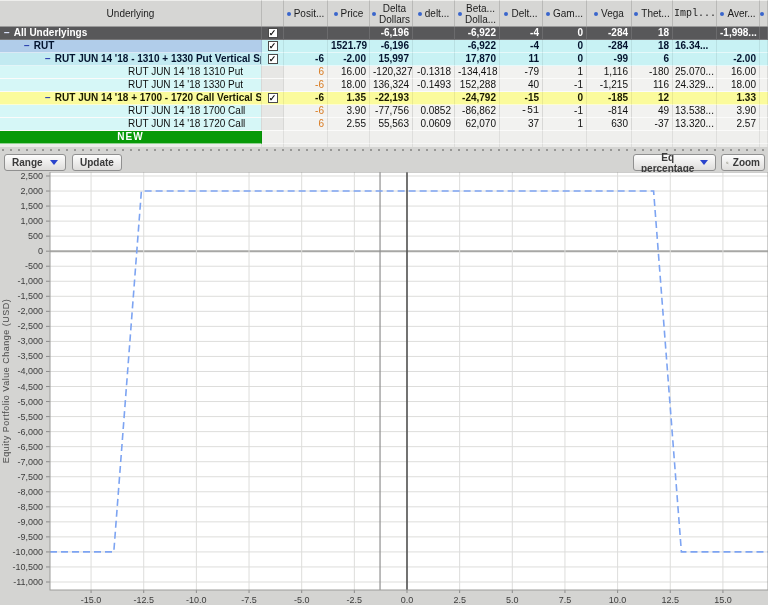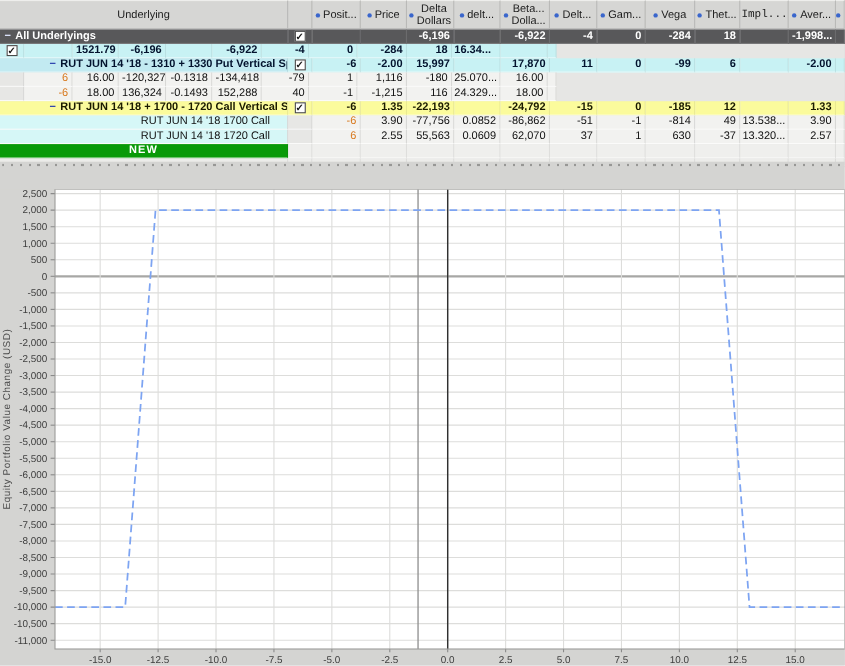--- a/index.html
+++ b/index.html
@@ -109,20 +109,21 @@
         <div class="c num" style="width: 45px;"><span>-6,922</span></div>
         <div class="c num" style="width: 43px;"><span>-4</span></div>
         <div class="c num" style="width: 44px;"><span>0</span></div>
         <div class="c num" style="width: 45px;"><span>-284</span></div>
         <div class="c num" style="width: 41px;"><span>18</span></div>
         <div class="c left" style="width: 44px;"></div>
         <div class="c num" style="width: 43px;"><span>-1,998...</span></div>
         <div class="c num" style="width: 8px;"></div>
       </div>
       <div class="row r-sym">
+        <div class="c c-under" style="width: 262px; padding-left: 24px;"><span class="minus">−</span><span>RUT</span></div>
         <div class="c c-check" style="width: 22px; text-align: center; padding: 0px;"><span class="cbx">✓</span></div>
         <div class="c num" style="width: 44px;"></div>
         <div class="c num" style="width: 42px;"><span>1521.79</span></div>
         <div class="c num" style="width: 43px;"><span>-6,196</span></div>
         <div class="c num" style="width: 42px;"></div>
         <div class="c num" style="width: 45px;"><span>-6,922</span></div>
         <div class="c num" style="width: 43px;"><span>-4</span></div>
         <div class="c num" style="width: 44px;"><span>0</span></div>
         <div class="c num" style="width: 45px;"><span>-284</span></div>
         <div class="c num" style="width: 41px;"><span>18</span></div>
@@ -140,35 +141,37 @@
         <div class="c num" style="width: 45px;"><span>17,870</span></div>
         <div class="c num" style="width: 43px;"><span>11</span></div>
         <div class="c num" style="width: 44px;"><span>0</span></div>
         <div class="c num" style="width: 45px;"><span>-99</span></div>
         <div class="c num" style="width: 41px;"><span>6</span></div>
         <div class="c left" style="width: 44px;"></div>
         <div class="c num" style="width: 43px;"><span>-2.00</span></div>
         <div class="c num" style="width: 8px;"></div>
       </div>
       <div class="row r-leaf">
+        <div class="c c-under" style="width: 262px; padding-left: 128px;"><span>RUT JUN 14 '18 1310 Put</span></div>
         <div class="c c-check" style="width: 22px; text-align: center; padding: 0px;"></div>
         <div class="c num" style="width: 44px;"><span class="orange">6</span></div>
         <div class="c num" style="width: 42px;"><span>16.00</span></div>
         <div class="c num" style="width: 43px;"><span>-120,327</span></div>
         <div class="c num" style="width: 42px;"><span>-0.1318</span></div>
         <div class="c num" style="width: 45px;"><span>-134,418</span></div>
         <div class="c num" style="width: 43px;"><span>-79</span></div>
         <div class="c num" style="width: 44px;"><span>1</span></div>
         <div class="c num" style="width: 45px;"><span>1,116</span></div>
         <div class="c num" style="width: 41px;"><span>-180</span></div>
         <div class="c left" style="width: 44px;"><span>25.070...</span></div>
         <div class="c num" style="width: 43px;"><span>16.00</span></div>
         <div class="c num" style="width: 8px;"></div>
       </div>
       <div class="row r-leaf">
+        <div class="c c-under" style="width: 262px; padding-left: 128px;"><span>RUT JUN 14 '18 1330 Put</span></div>
         <div class="c c-check" style="width: 22px; text-align: center; padding: 0px;"></div>
         <div class="c num" style="width: 44px;"><span class="orange">-6</span></div>
         <div class="c num" style="width: 42px;"><span>18.00</span></div>
         <div class="c num" style="width: 43px;"><span>136,324</span></div>
         <div class="c num" style="width: 42px;"><span>-0.1493</span></div>
         <div class="c num" style="width: 45px;"><span>152,288</span></div>
         <div class="c num" style="width: 43px;"><span>40</span></div>
         <div class="c num" style="width: 44px;"><span>-1</span></div>
         <div class="c num" style="width: 45px;"><span>-1,215</span></div>
         <div class="c num" style="width: 41px;"><span>116</span></div>
@@ -193,21 +196,21 @@
         <div class="c num" style="width: 8px;"></div>
       </div>
       <div class="row r-leaf">
         <div class="c c-under" style="width: 262px; padding-left: 128px;"><span>RUT JUN 14 '18 1700 Call</span></div>
         <div class="c c-check" style="width: 22px; text-align: center; padding: 0px;"></div>
         <div class="c num" style="width: 44px;"><span class="orange">-6</span></div>
         <div class="c num" style="width: 42px;"><span>3.90</span></div>
         <div class="c num" style="width: 43px;"><span>-77,756</span></div>
         <div class="c num" style="width: 42px;"><span>0.0852</span></div>
         <div class="c num" style="width: 45px;"><span>-86,862</span></div>
-        <div class="c num" style="width: 43px;"><span>-51</span></div>
+        <div class="c num" style="width: 43px; font-family: Liberation Mono, monospace;"><span>-51</span></div>
         <div class="c num" style="width: 44px;"><span>-1</span></div>
         <div class="c num" style="width: 45px;"><span>-814</span></div>
         <div class="c num" style="width: 41px;"><span>49</span></div>
         <div class="c left" style="width: 44px;"><span>13.538...</span></div>
         <div class="c num" style="width: 43px;"><span>3.90</span></div>
         <div class="c num" style="width: 8px;"></div>
       </div>
       <div class="row r-leaf">
         <div class="c c-under" style="width: 262px; padding-left: 128px;"><span>RUT JUN 14 '18 1720 Call</span></div>
         <div class="c c-check" style="width: 22px; text-align: center; padding: 0px;"></div>
@@ -253,20 +256,38 @@
         <div class="c num" style="width: 45px;"></div>
         <div class="c num" style="width: 41px;"></div>
         <div class="c left" style="width: 44px;"></div>
         <div class="c num" style="width: 43px;"></div>
         <div class="c num" style="width: 8px;"></div>
       </div>
     </div>
 
   <div class="divider"></div>
 
+  <div class="toolbar">
+    <button class="btn" style="left:4px;width:62px;justify-content:space-between;">
+      <span>Range</span>
+      <span class="caret"></span>
+    </button>
+    <button class="btn" style="left:72px;">Update</button>
+    <button class="btn" style="left:633px;width:83px;justify-content:space-between;">
+      <span>Eq percentage</span>
+      <span class="caret"></span>
+    </button>
+    <button class="btn" style="left:721px;width:44px;padding:0 4px;">
+      <svg width="10" height="10" viewBox="0 0 10 10">
+        <circle cx="4" cy="4" r="2.8" fill="#eaeadf" stroke="#6a6a5a" stroke-width="1.2"></circle>
+        <line x1="6.2" y1="6.2" x2="9.3" y2="9.3" stroke="#6a6a5a" stroke-width="1.6"></line>
+      </svg>
+      <span>Zoom</span>
+    </button>
+  </div>
 
   <div class="chart" id="chart"><svg width="768" height="433" viewBox="0 0 768 433">
         <rect x="50" y="0" width="718" height="418" fill="#ffffff"></rect>
         <g>
           <line x1="50" y1="3.9998561047557377" x2="768" y2="3.9998561047557377" stroke="#dddddb" stroke-width="1"></line>
           <line x1="46" y1="3.9998561047557377" x2="50" y2="3.9998561047557377" stroke="#8a8a8a" stroke-width="1"></line>
           <text x="43" y="6.999856104755738" font-size="9" fill="#3d3d3d" text-anchor="end">2,500</text>
           <line x1="50" y1="19.036909130153248" x2="768" y2="19.036909130153248" stroke="#dddddb" stroke-width="1"></line>
           <line x1="46" y1="19.036909130153248" x2="50" y2="19.036909130153248" stroke="#8a8a8a" stroke-width="1"></line>
           <text x="43" y="22.036909130153248" font-size="9" fill="#3d3d3d" text-anchor="end">2,000</text>

